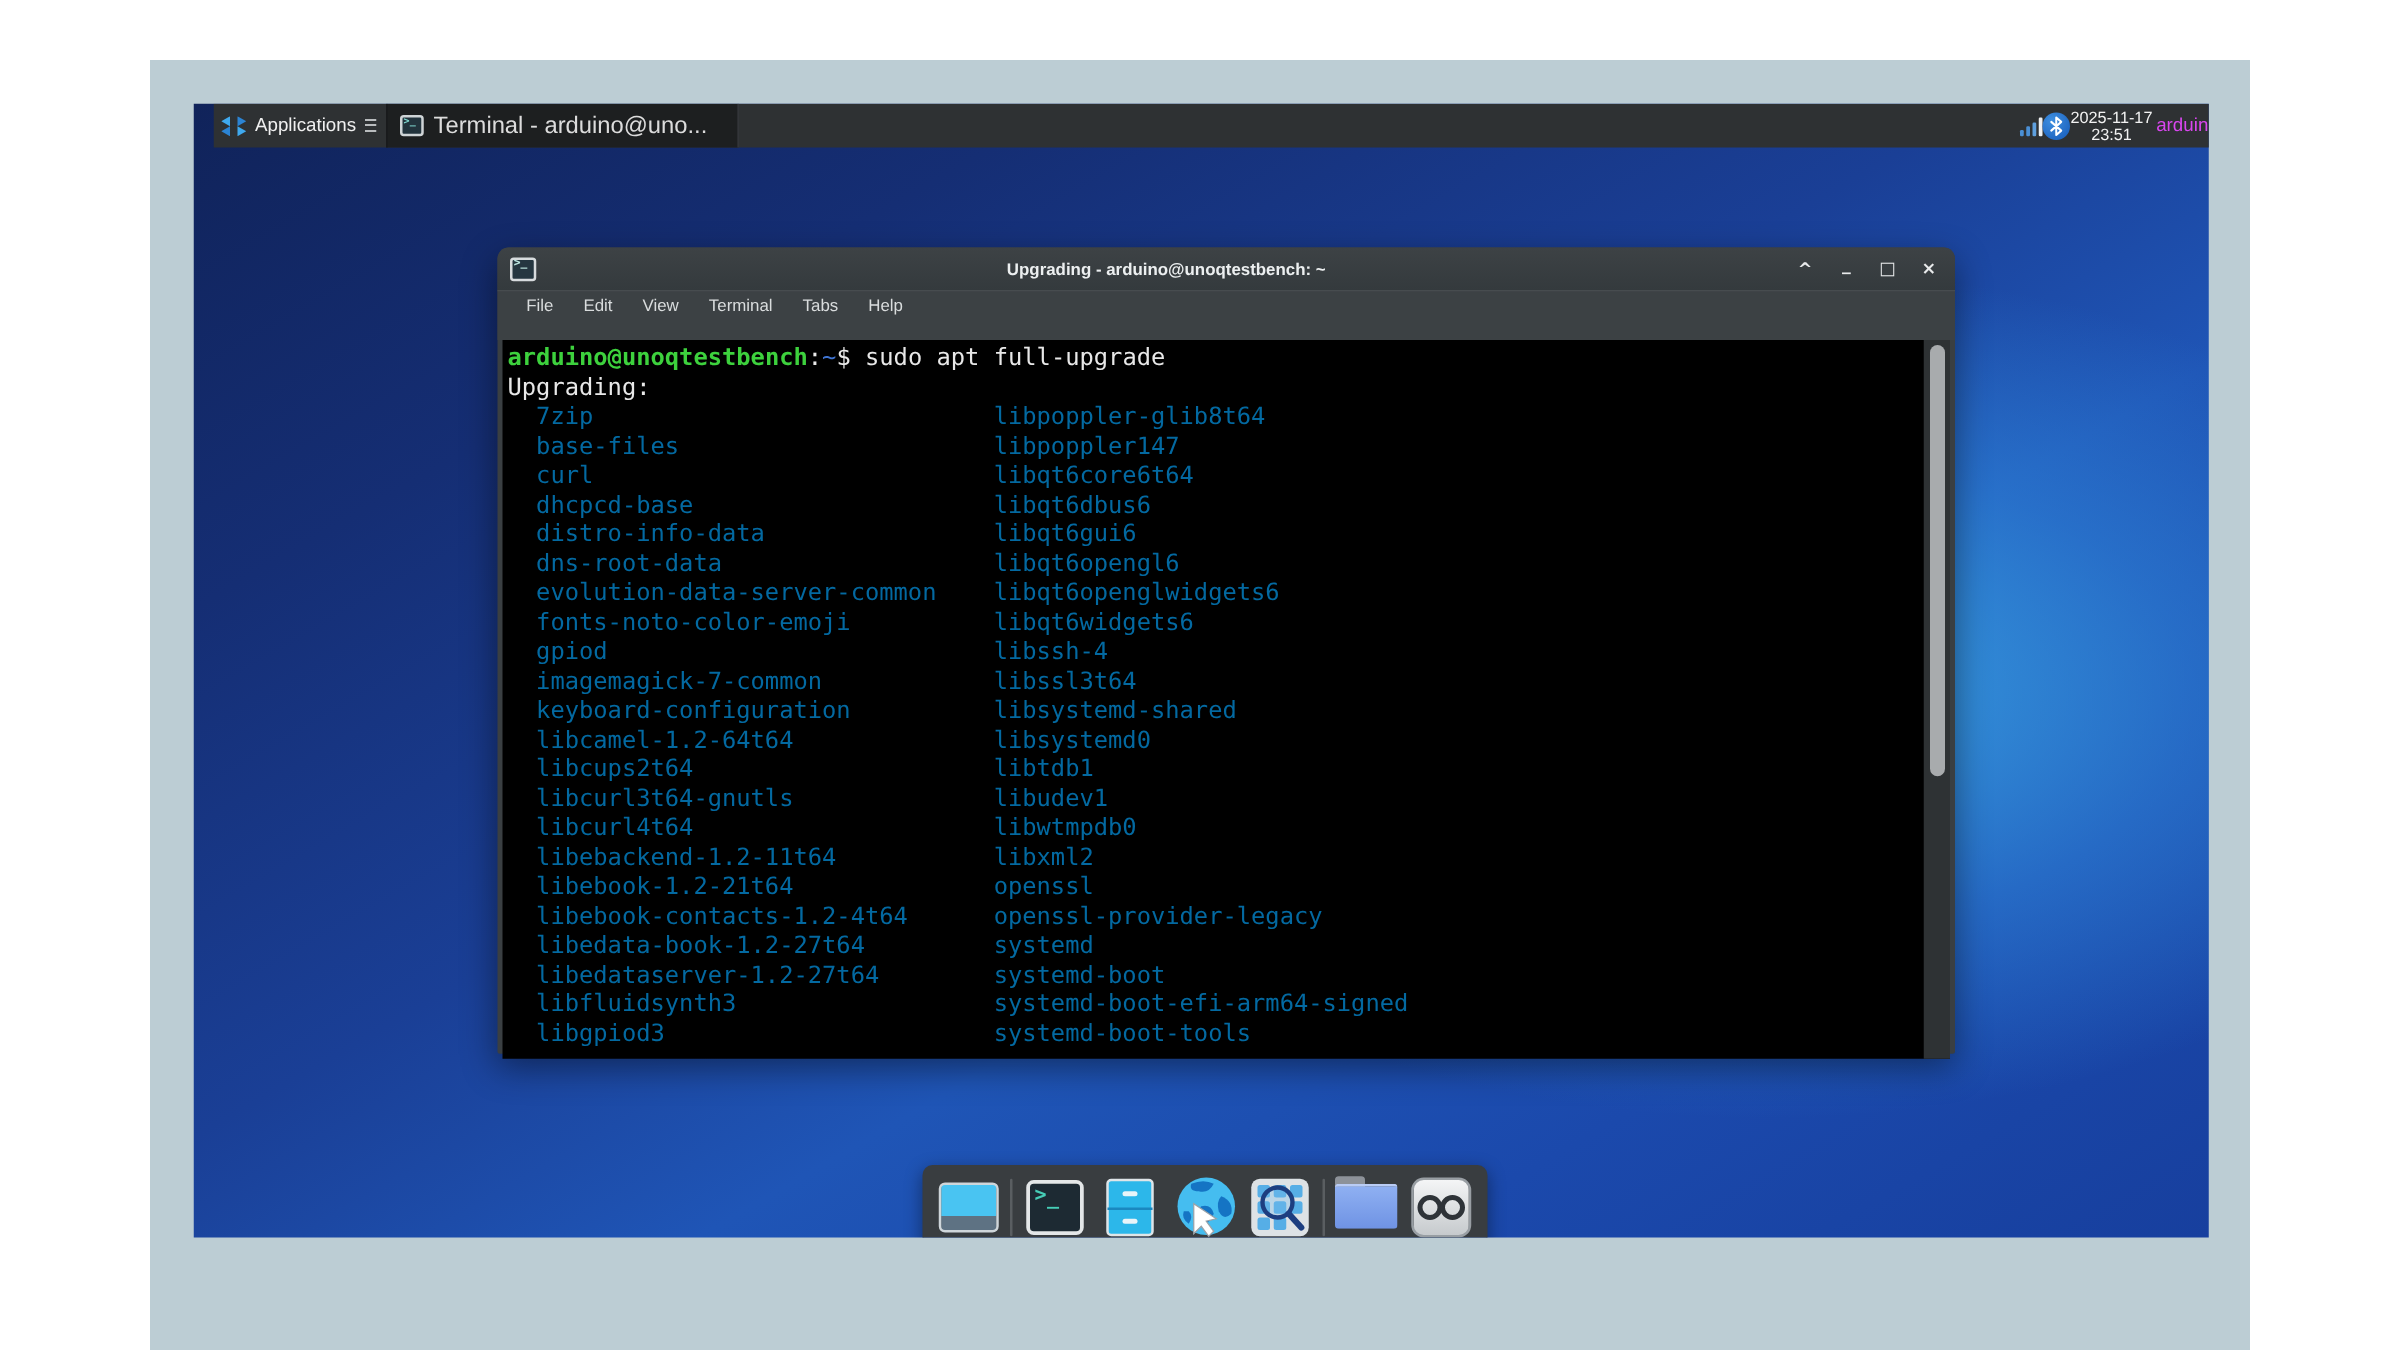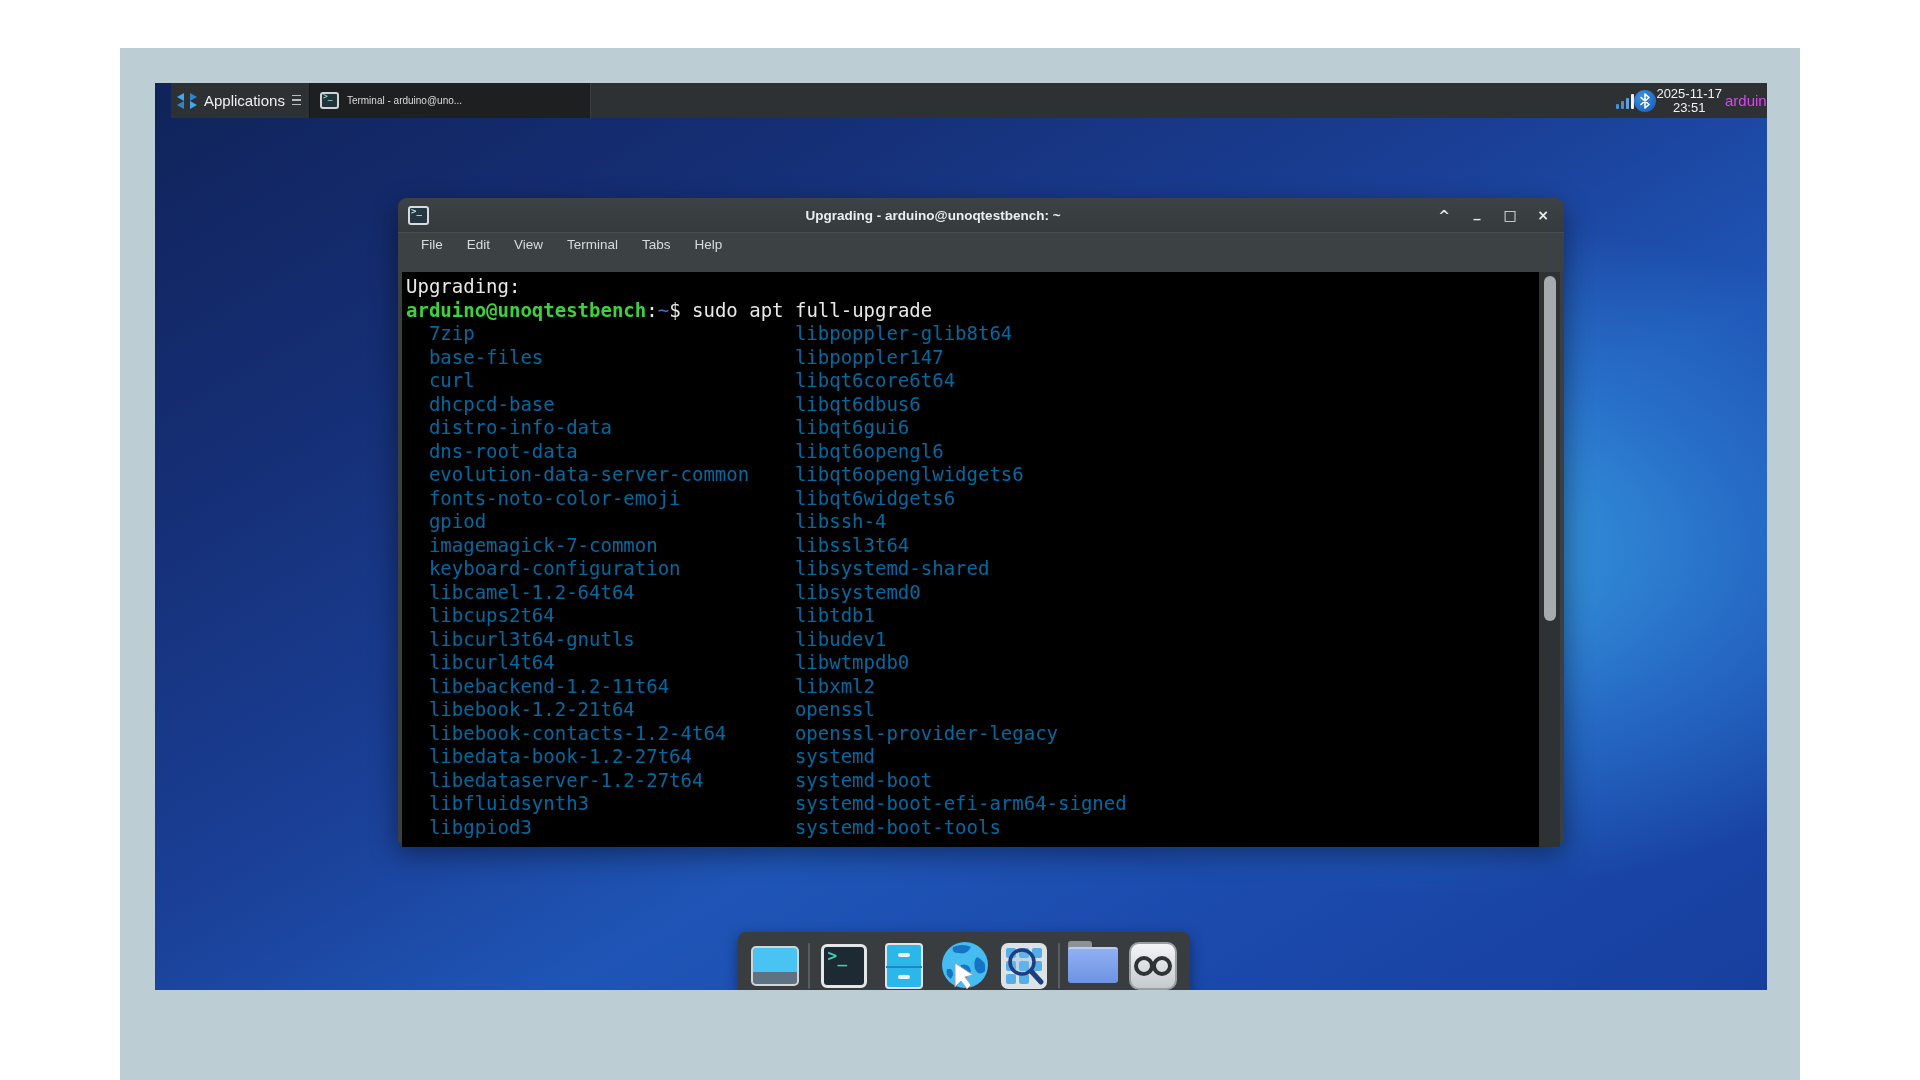--- a/index.html
+++ b/index.html
@@ -12,21 +12,21 @@
       radial-gradient(ellipse 900px 500px at 78% 52%, rgba(62,176,234,0.85) 0%, rgba(47,134,218,0.55) 38%, rgba(47,134,218,0) 68%),
       linear-gradient(150deg, #10235a 0%, #152e74 22%, #1a3f96 45%, #1f55b6 62%, #1b49ac 80%, #173f9e 100%);
   }
 
   
   .panel { position:absolute; left:16px; top:0; width:100%; height:35px; background:#2e3133; display:flex; align-items:stretch; color:#e8e8e8; }
   .apps-btn { display:flex; align-items:center; gap:7px; padding:0 8px 0 6px; cursor:default; }
   .apps-btn .label { font-size:15px; color:#f0f0f0; }
   .hamburger { width:9px; height:11px; background:repeating-linear-gradient(to bottom,#b9bcbe 0 1.5px, transparent 1.5px 4.5px); }
   .win-btn { display:flex; align-items:center; gap:8px; width:282px; padding:0 10px; background:#1d1f20; border-left:1px solid #17181a; border-right:1px solid #3a3d40; }
-  .win-btn .label { font-size:10px; color:#dcdcdc; white-space:nowrap; overflow:hidden;text-align:center; }
+  .win-btn .label { font-size:19px; color:#dcdcdc; white-space:nowrap; overflow:hidden;text-align:center; }
   .mini-term { width:19px; height:17px; background:#22333c; border:2px solid #cfd4d6; border-radius:3px; position:relative; flex:0 0 auto; }
   .mini-term::after { content:">_"; position:absolute; left:1px; top:-2px; font:bold 8px/10px "DejaVu Sans Mono", monospace; color:#7fd8cf; }
   .panel-spacer { flex:1; }
   .tray { display:flex; align-items:center; padding-right:8px; }
   .clock { text-align:center; line-height:1.05; color:#f2f2f2; }
   .clock .date { font-size:13px; }
   .clock .time { font-size:13px; }
   .user-label { font-size:15px; color:#d946ef; padding-left:3px; }
   .sig { display:flex; align-items:flex-end; gap:2px; height:16px; }
   .sig i { display:block; width:3px; border-radius:1px; }
@@ -128,22 +128,22 @@
       <div class="menubar">
           <span class="menu-item">File</span>
           <span class="menu-item">Edit</span>
           <span class="menu-item">View</span>
           <span class="menu-item">Terminal</span>
           <span class="menu-item">Tabs</span>
           <span class="menu-item">Help</span>
         </div>
       <div class="term-body">
         <div class="term-text">
+          <div class="term-line"><span class="c-userhost">arduino@unoqtestbench</span><span>:</span><span class="c-path">~</span><span>$ </span><span>sudo apt full-upgrade</span></div>
           <div class="term-line">Upgrading:</div>
-          <div class="term-line"><span class="c-userhost">arduino@unoqtestbench</span><span>:</span><span class="c-path">~</span><span>$ </span><span>sudo apt full-upgrade</span></div>
           <div>
               <div class="pkg-row"><span class="pkg-left">7zip</span><span>libpoppler-glib8t64</span></div>
               <div class="pkg-row"><span class="pkg-left">base-files</span><span>libpoppler147</span></div>
               <div class="pkg-row"><span class="pkg-left">curl</span><span>libqt6core6t64</span></div>
               <div class="pkg-row"><span class="pkg-left">dhcpcd-base</span><span>libqt6dbus6</span></div>
               <div class="pkg-row"><span class="pkg-left">distro-info-data</span><span>libqt6gui6</span></div>
               <div class="pkg-row"><span class="pkg-left">dns-root-data</span><span>libqt6opengl6</span></div>
               <div class="pkg-row"><span class="pkg-left">evolution-data-server-common</span><span>libqt6openglwidgets6</span></div>
               <div class="pkg-row"><span class="pkg-left">fonts-noto-color-emoji</span><span>libqt6widgets6</span></div>
               <div class="pkg-row"><span class="pkg-left">gpiod</span><span>libssh-4</span></div>

